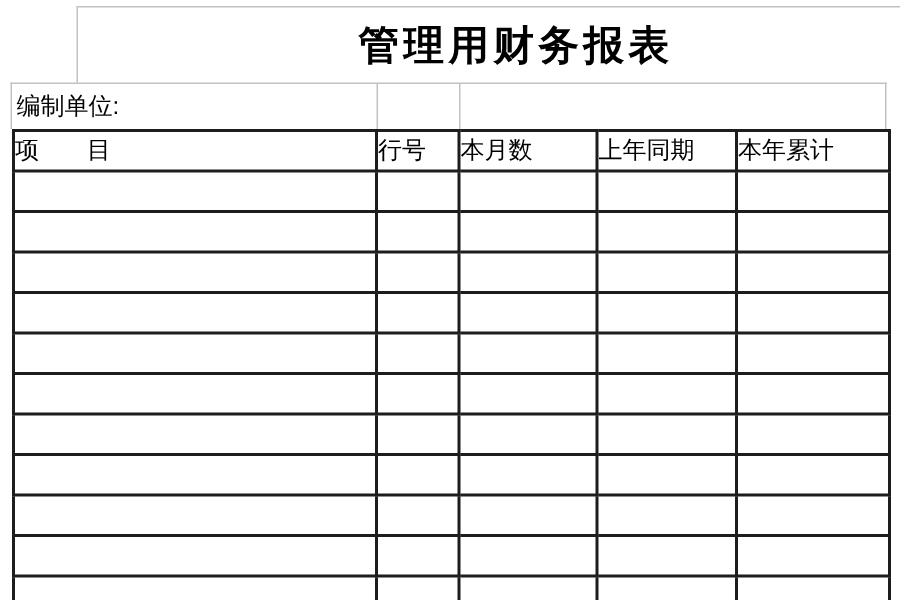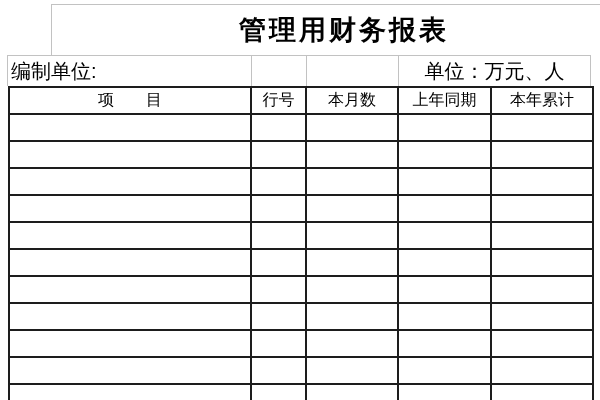--- a/index.html
+++ b/index.html
@@ -40,21 +40,21 @@
     position: absolute;
     left: 7px;
     top: 55px;
     width: 584px;
     height: 31px;
     border-top: 1px solid #c2c2c2;
     border-left: 1px solid #c2c2c2;
     border-right: 1px solid #c2c2c2;
     display: flex;
     box-sizing: border-box;
-    font-size: 20px;
+    font-size: 16px;
   }
   .meta-cell {
     box-sizing: border-box;
     display: flex;
     align-items: center;
     height: 100%;
   }
   .meta-cell + .meta-cell { border-left: 1px solid #c2c2c2; }
   .mc0 { width: 243px; padding-left: 3px; justify-content: flex-start; }
   .mc1 { width: 55px; }
@@ -66,39 +66,38 @@
     left: 8px;
     top: 86px;
     width: 584px;
     border-collapse: collapse;
     table-layout: fixed;
   }
   table.grid th, table.grid td {
     border: 2px solid #1d1d1d;
     padding: 0;
     height: 25px;
-    text-align: center;
+    text-align: left;
     font-size: 16px;
     font-weight: normal;
     white-space: nowrap;
     overflow: hidden;
   }
 </style>
 </head>
 <body>
 
 <div class="page">
 
   <div class="title-cell">管理用财务报表</div>
 
   <div class="meta-row">
     <div class="meta-cell mc0">编制单位:</div>
     <div class="meta-cell mc1"></div>
     <div class="meta-cell mc2"></div>
-    <div class="meta-cell mc3">单位：万元、人</div>
   </div>
 
   <table class="grid">
     <colgroup>
       <col style="width:242px">
       <col style="width:55px">
       <col style="width:92px">
       <col style="width:93px">
       <col style="width:102px">
     </colgroup>

